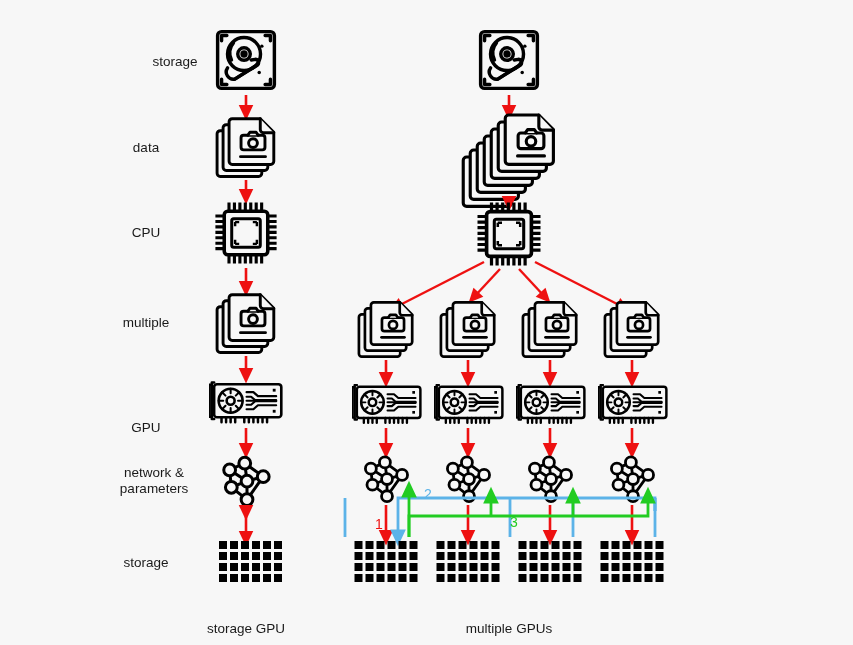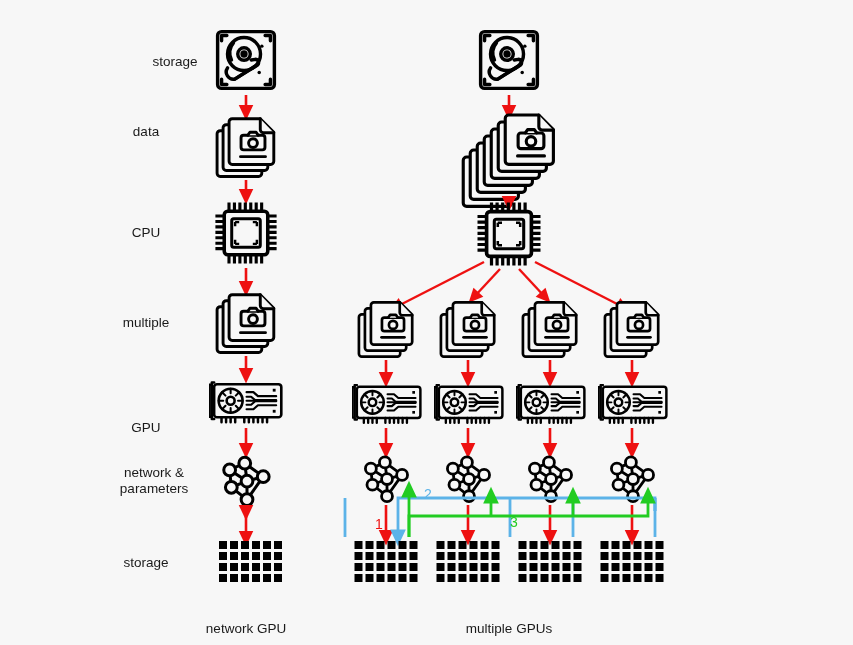--- a/index.html
+++ b/index.html
@@ -432,24 +432,24 @@
         <rect x="600.5" y="574.0" width="8" height="8"></rect>
         <rect x="611.5" y="574.0" width="8" height="8"></rect>
         <rect x="622.5" y="574.0" width="8" height="8"></rect>
         <rect x="633.5" y="574.0" width="8" height="8"></rect>
         <rect x="644.5" y="574.0" width="8" height="8"></rect>
         <rect x="655.5" y="574.0" width="8" height="8"></rect>
       </g>
     </svg>
 
   <div class="row-label" style="left:146px; top:62px;margin-left:29px;">storage</div>
-  <div class="row-label" style="left:146px; top:132px;">data</div>
+  <div class="row-label" style="left:146px; top:148px;">data</div>
   <div class="row-label" style="left:146px; top:233px;">CPU</div>
   <div class="row-label" style="left:146px; top:323px;">multiple</div>
   <div class="row-label" style="left:146px; top:428px;">GPU</div>
   <div class="row-label" style="left:154px; top:481px;">network &amp;
 parameters</div>
   <div class="row-label" style="left:146px; top:563px;">storage</div>
 
-  <div class="col-caption" style="left:246px; top:628px;">network GPU</div>
+  <div class="col-caption" style="left:246px; top:628px;">storage GPU</div>
   <div class="col-caption" style="left:509px; top:628px;text-align:center;">multiple GPUs</div>
 
 </div>
 
 </body></html>

